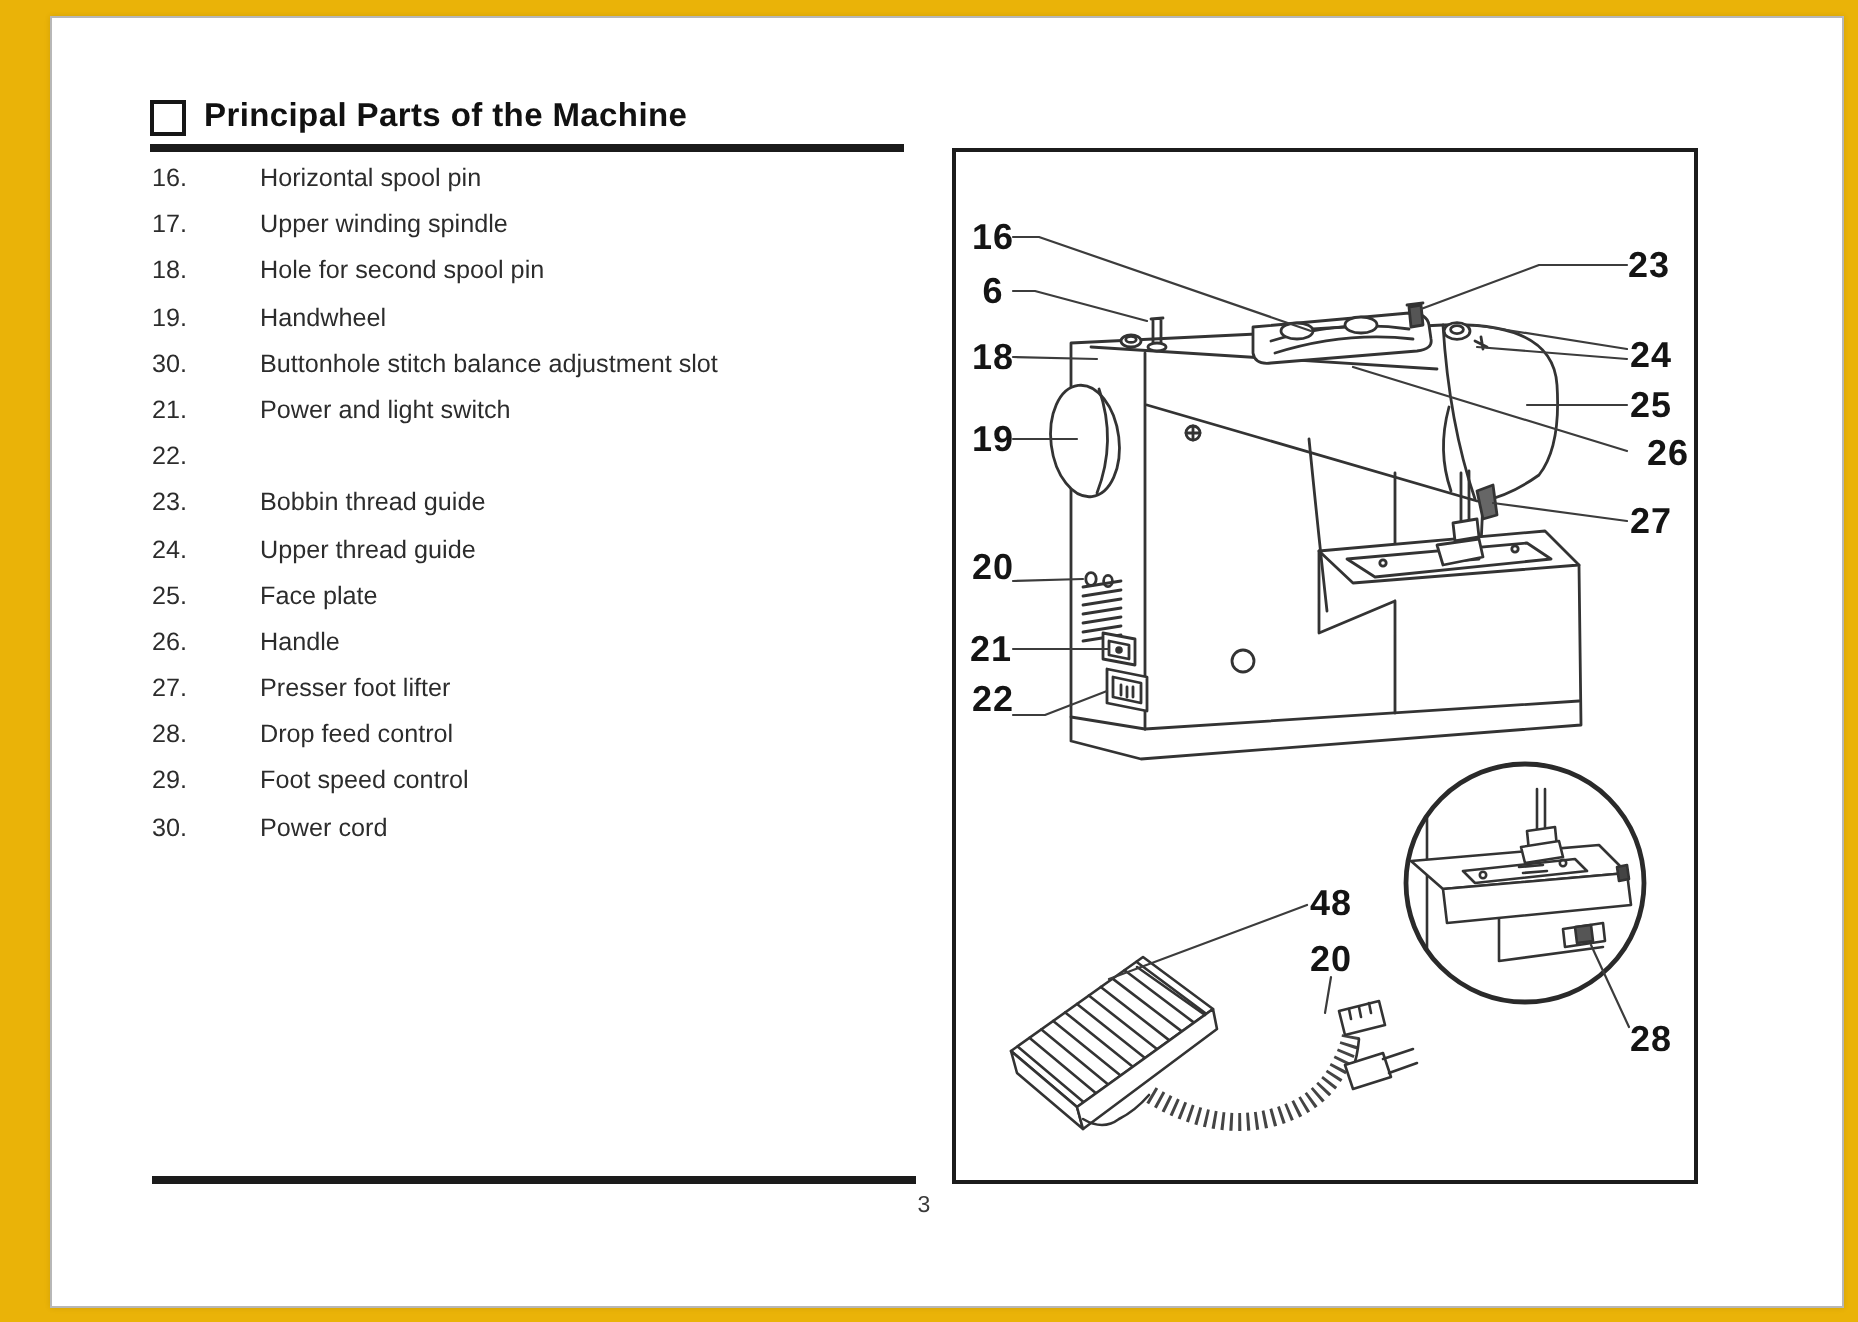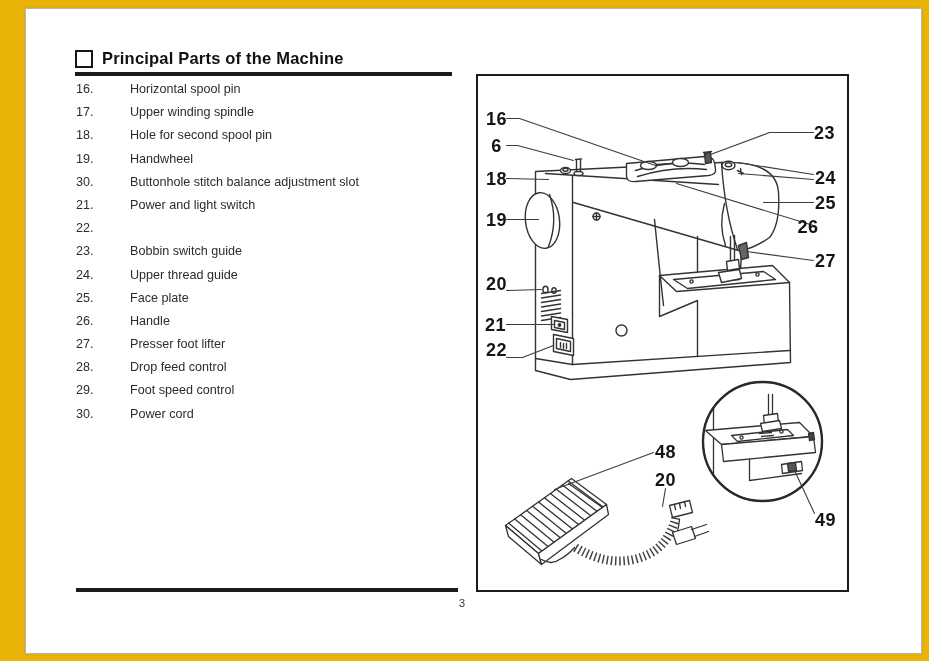--- a/index.html
+++ b/index.html
@@ -58,21 +58,21 @@
         </li>
       <li>
           <span class="num">21.</span>
           <span class="lbl">Power and light switch</span>
         </li>
       <li>
           <span class="num">22.</span>
         </li>
       <li>
           <span class="num">23.</span>
-          <span class="lbl">Bobbin switch guide</span>
+          <span class="lbl">Bobbin thread guide</span>
         </li>
       <li>
           <span class="num">24.</span>
           <span class="lbl">Upper thread guide</span>
         </li>
       <li>
           <span class="num">25.</span>
           <span class="lbl">Face plate</span>
         </li>
       <li>
@@ -244,23 +244,23 @@
       <div class="co" style="left:18.5px;top:42.5px">16</div>
       <div class="co" style="left:18.5px;top:69.5px">6</div>
       <div class="co" style="left:18.5px;top:102.5px">18</div>
       <div class="co" style="left:18.5px;top:143.5px">19</div>
       <div class="co" style="left:18.5px;top:208px">20</div>
       <div class="co" style="left:17.5px;top:248.5px">21</div>
       <div class="co" style="left:18.5px;top:274px">22</div>
       <div class="co" style="left:346.5px;top:56.5px">23</div>
       <div class="co" style="left:347.5px;top:101.5px">24</div>
       <div class="co" style="left:347.5px;top:126.5px">25</div>
-      <div class="co" style="left:330px;top:150.5px">26</div>
+      <div class="co" style="left:356px;top:150.5px">26</div>
       <div class="co" style="left:347.5px;top:184.5px">27</div>
-      <div class="co" style="left:347.5px;top:443.5px">49</div>
+      <div class="co" style="left:347.5px;top:443.5px">28</div>
       <div class="co" style="left:187.5px;top:375.5px">48</div>
       <div class="co" style="left:187.5px;top:403.5px">20</div>
     </div>
 
     <div class="bottom-rule"></div>
     <div class="page-number">3</div>
   </div>
 </div>
 
 </body></html>

